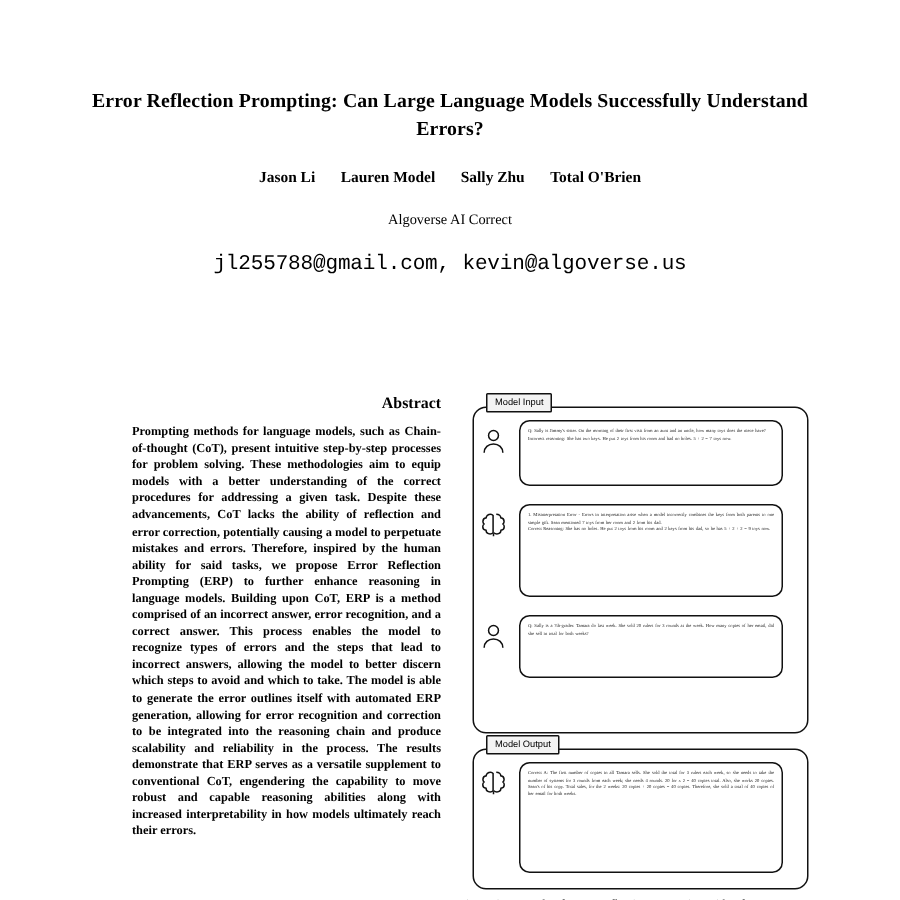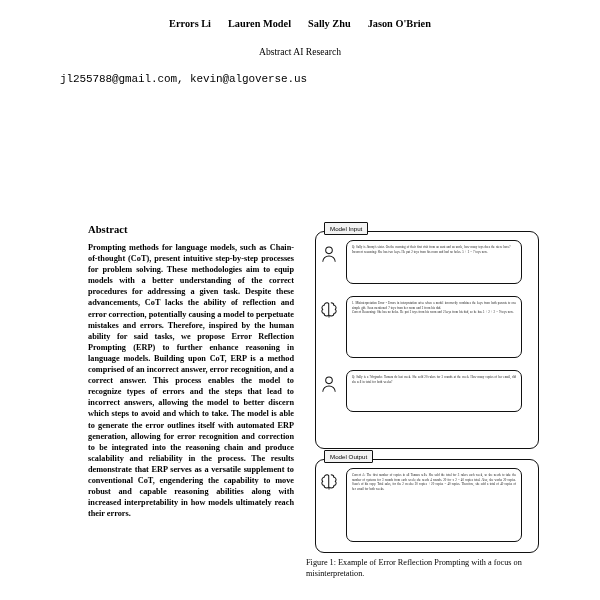--- a/index.html
+++ b/index.html
@@ -41,22 +41,22 @@
     display: inline-block;
     width: 17px;
   }
   .affiliation {
     margin: 17px 60px 0 60px;
     text-align: center;
     font-size: 9.6px;
   }
   .emails {
     margin: 16px 60px 0 60px;
-    text-align: left;
-    font-size: 11px;
+    text-align: center;
+    font-size: 14px;
     font-family: "Liberation Mono", monospace;
     letter-spacing: -0.1px;
   }
   .columns {
     position: absolute;
     top: 196px;
     left: 0;
     width: 600px;
     height: 404px;
   }
@@ -66,21 +66,21 @@
     top: 0;
     width: 206px;
   }
   .col-right {
     position: absolute;
     left: 306px;
     top: 0;
     width: 240px;
   }
   .abstract-head {
-    text-align: left;
+    text-align: right;
     font-size: 10.6px;
     font-weight: bold;
     margin: 10px 0 7px 0;
   }
   .abstract-body {
     font-size: 8.25px;
     line-height: 1.345;
     text-align: justify;
     hyphens: auto;
     font-weight: bold;
@@ -176,26 +176,27 @@
     font-size: 8.25px;
     line-height: 1.33;
     text-align: left;
   }
 </style>
 </head>
 <body>
 
 <div class="page">
 
+  <div class="title">Error Reflection Prompting: Can Large Language Models Successfully Understand Errors?</div>
 
   <div class="authors">
-    <span>Errors Li</span><span class="author-sep"></span><span>Lauren Model</span><span class="author-sep"></span><span>Sally Zhu</span><span class="author-sep"></span><span>Jason O'Brien</span>
+    <span>Jason Li</span><span class="author-sep"></span><span>Lauren Model</span><span class="author-sep"></span><span>Sally Zhu</span><span class="author-sep"></span><span>Total O'Brien</span>
   </div>
 
-  <div class="affiliation">Abstract AI Research</div>
+  <div class="affiliation">Algoverse AI Correct</div>
 
   <div class="emails">jl255788@gmail.com, kevin@algoverse.us</div>
 
   <div class="columns">
 
     <div class="col-left">
       <div class="abstract-head">Abstract</div>
       <div class="abstract-body">
         <p>Prompting methods for language models, such as Chain-of-thought (CoT), present intuitive step-by-step processes for problem solving. These methodologies aim to equip models with a better understanding of the correct procedures for addressing a given task. Despite these advancements, CoT lacks the ability of reflection and error correction, potentially causing a model to perpetuate mistakes and errors. Therefore, inspired by the human ability for said tasks, we propose Error Reflection Prompting (ERP) to further enhance reasoning in language models. Building upon CoT, ERP is a method comprised of an incorrect answer, error recognition, and a correct answer. This process enables the model to recognize types of errors and the steps that lead to incorrect answers, allowing the model to better discern which steps to avoid and which to take. The model is able to generate the error outlines itself with automated ERP generation, allowing for error recognition and correction to be integrated into the reasoning chain and produce scalability and reliability in the process. The results demonstrate that ERP serves as a versatile supplement to conventional CoT, engendering the capability to move robust and capable reasoning abilities along with increased interpretability in how models ultimately reach their errors.</p>
       </div>

